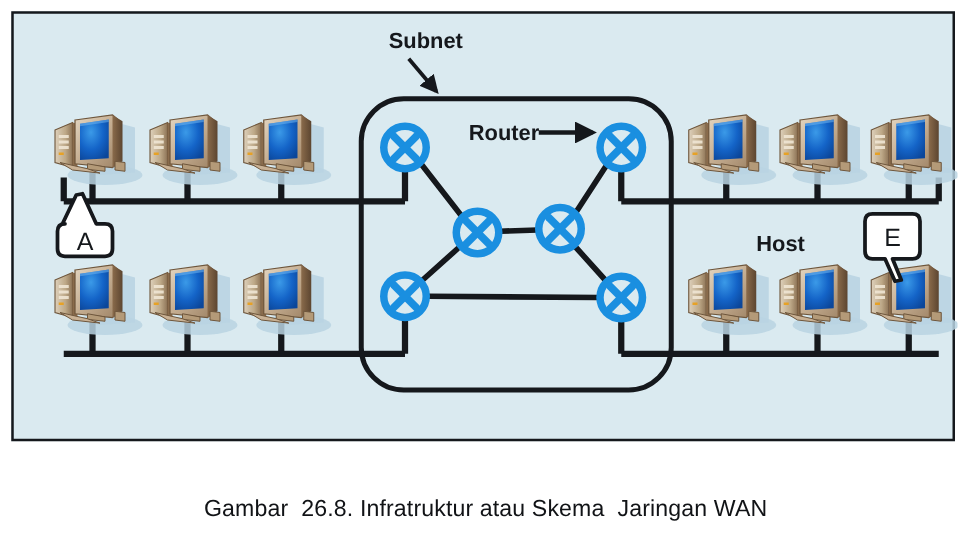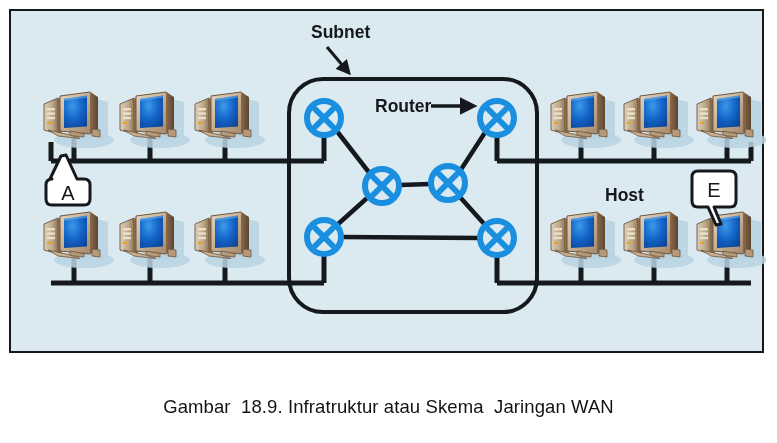--- a/index.html
+++ b/index.html
@@ -232,15 +232,15 @@
                  L 687 196 Q 681 196 681 190 L 681 166
                  Q 681 160 687 160 L 719 160
                  Q 725 160 725 166 L 725 190
                  Q 725 196 719 196 Z" fill="#ffffff" stroke="#15181c" stroke-width="3" stroke-linejoin="round"></path>
         <text class="callout-letter" x="703" y="186" font-size="20" text-anchor="middle">E</text>
       </g>
 
     </svg>
   </div>
 
-  <div id="caption">Gambar  18.9. Infratruktur atau Skema  Jaringan WAN</div>
+  <div id="caption">Gambar  26.8. Infratruktur atau Skema  Jaringan WAN</div>
 
 </div>
 
 </body></html>

